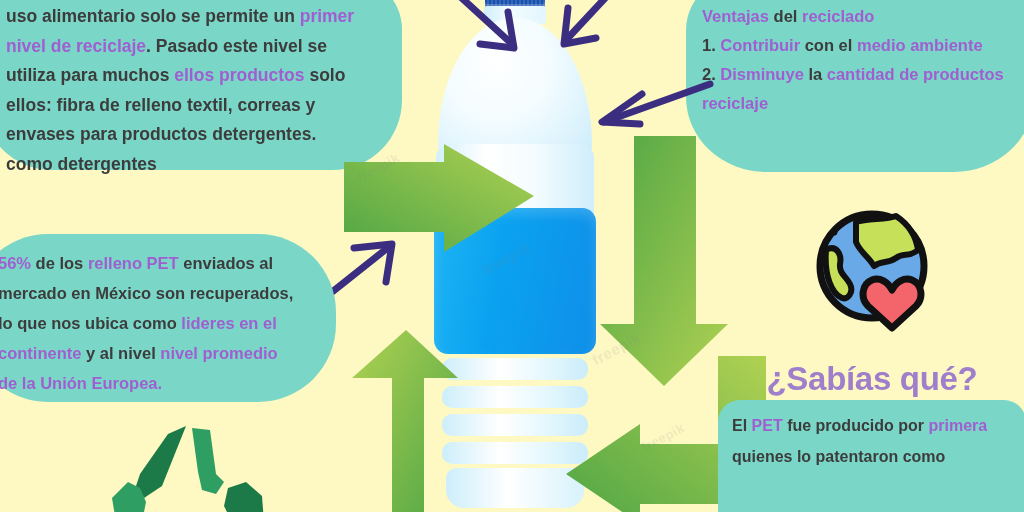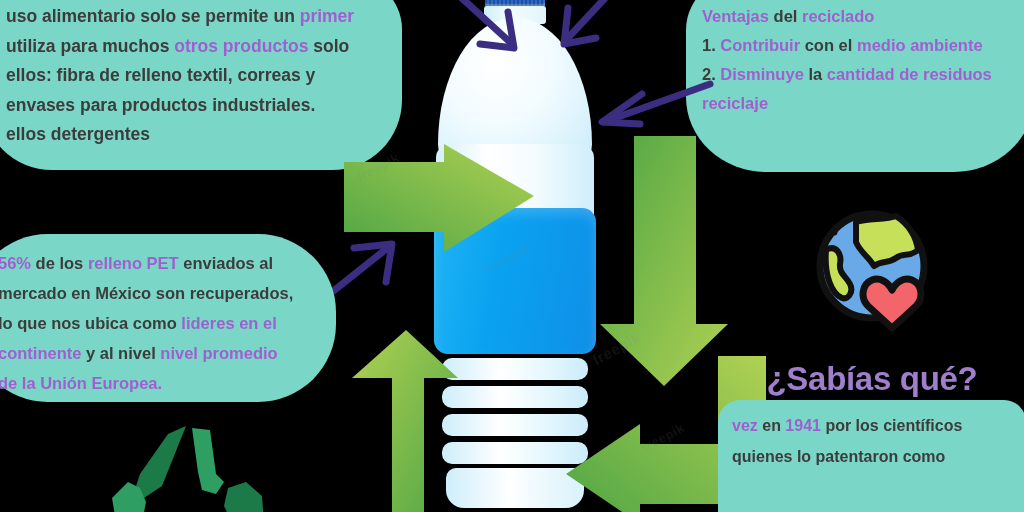--- a/index.html
+++ b/index.html
@@ -4,21 +4,21 @@
 <style>
   html, body {
     margin: 0;
     padding: 0;
     background: #ffffff;
   }
   #canvas {
     position: relative;
     width: 1024px;
     height: 512px;
-    background: #000000;
+    background: #fef9c3;
     overflow: hidden;
     font-family: "Liberation Sans", sans-serif;
   }
 
   
   .bubble {
     position: absolute;
     background: #7ad7c8;
     box-sizing: border-box;
     color: #3c3c3c;
@@ -207,30 +207,31 @@
   #wm3 { left: 355px; top: 160px; transform: rotate(-28deg); font-size: 13px; }
   #wm4 { left: 640px; top: 430px; transform: rotate(-28deg); font-size: 13px; }
 </style>
 </head>
 <body>
 
 <div id="canvas">
 
   <div class="bubble" id="bubble-top-left">
       <span class="ln"><span>uso alimentario solo se permite un </span><span class="hl">primer</span></span>
-      <span class="ln"><span>utiliza para muchos </span><span class="hl">otros productos</span><span> solo</span></span>
+      <span class="ln"><span class="hl">nivel de reciclaje</span><span>. Pasado este nivel se</span></span>
+      <span class="ln"><span>utiliza para muchos </span><span class="hl">ellos productos</span><span> solo</span></span>
       <span class="ln"><span>ellos: fibra de relleno textil, correas y</span></span>
-      <span class="ln"><span>envases para productos industriales.</span></span>
-      <span class="ln"><span> ellos detergentes</span></span>
+      <span class="ln"><span>envases para productos detergentes.</span></span>
+      <span class="ln"><span> como detergentes</span></span>
     </div>
 
   <div class="bubble" id="bubble-top-right">
       <span class="ln"><span class="hl">Ventajas</span><span> del </span><span class="hl">reciclado</span></span>
       <span class="ln"><span>1. </span><span class="hl">Contribuir</span><span> con el </span><span class="hl">medio ambiente</span></span>
-      <span class="ln"><span>2. </span><span class="hl">Disminuye</span><span> la </span><span class="hl">cantidad de residuos</span></span>
+      <span class="ln"><span>2. </span><span class="hl">Disminuye</span><span> la </span><span class="hl">cantidad de productos</span></span>
       <span class="ln"><span class="hl">reciclaje</span></span>
     </div>
 
   <div id="bottle-group">
     <div id="bottle-cap"></div>
     <div id="bottle-neck"></div>
     <div id="bottle-shoulder"></div>
     <div id="bottle-body"></div>
     <div id="bottle-label"></div>
     <div class="bottle-ring" id="ring1"></div>
@@ -330,21 +331,21 @@
       <path d="M62,8 L80,0 L56,60 L38,72 L30,60 L34,48 Z" fill="#1c7a48"></path>
       <path d="M86,2 L104,4 L110,48 L118,56 L110,68 L96,64 L92,46 Z" fill="#2f9e63"></path>
       <path d="M10,96 L6,72 L22,56 L34,62 L40,76 L36,96 Z" fill="#2f9e63"></path>
       <path d="M122,62 L140,56 L156,70 L158,96 L126,96 L118,80 Z" fill="#1c7a48"></path>
     </g>
   </svg>
 
   <div id="sabias-heading">¿Sabías qué?</div>
 
   <div class="bubble" id="bubble-bottom-right">
-      <span class="ln"><span class="hl">vez</span><span> en </span><span class="hl">1941</span><span> por los científicos</span></span>
+      <span class="ln"><span> El </span><span class="hl">PET</span><span> fue producido por </span><span class="hl">primera</span></span>
       <span class="ln"><span>quienes lo patentaron como</span></span>
     </div>
 
   <div class="wm" id="wm1">freepik</div>
   <div class="wm" id="wm2">freepik</div>
   <div class="wm" id="wm3">freepik</div>
   <div class="wm" id="wm4">freepik</div>
 
 </div>
 

